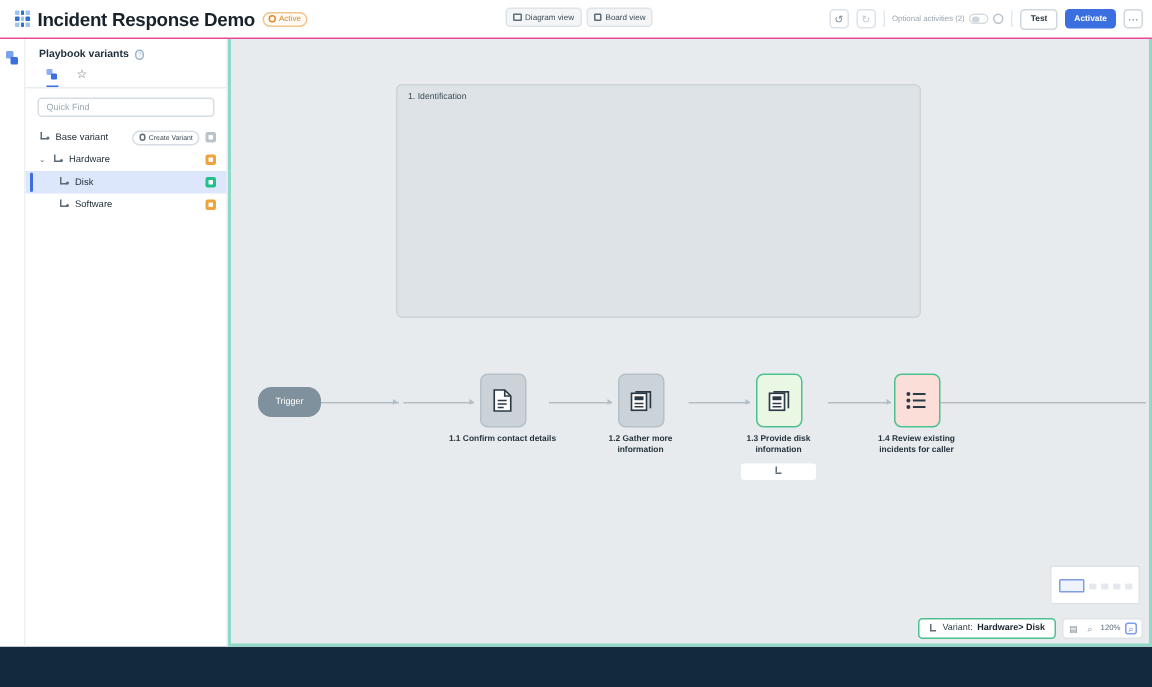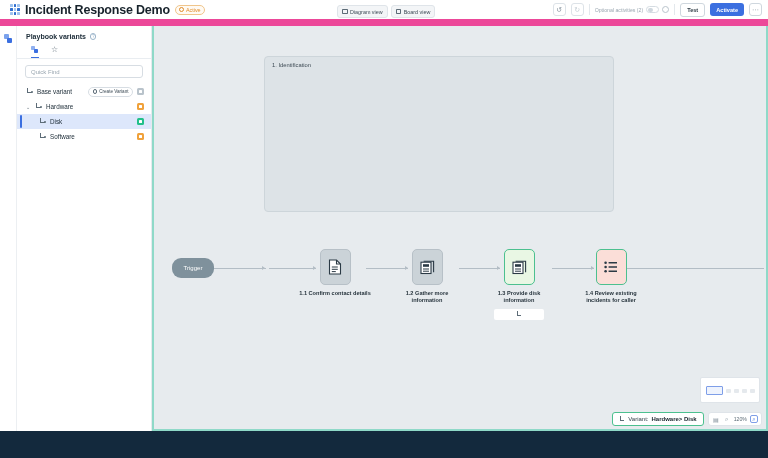--- a/index.html
+++ b/index.html
@@ -66,21 +66,21 @@
     display: flex; align-items: center; justify-content: center;
     margin: 0 0 3px 4px;
   }
 
   
   .header {
     height: 26px;
     background: #ffffff;
     display: flex; align-items: center;
     padding: 0 6px 0 10px;
-    border-bottom: 7px solid #ec4899;
+    border-bottom: 1px solid #ec4899;
     position: relative;
   }
   .hdr-left { display: flex; align-items: center; gap: 5px; }
   .hdr-icon {
     width: 10px; height: 11px;
     display: grid;
     grid-template-columns: 2.6px 2.6px 2.6px;
     grid-template-rows: 3px 3px 3px;
     gap: 1px;
   }

